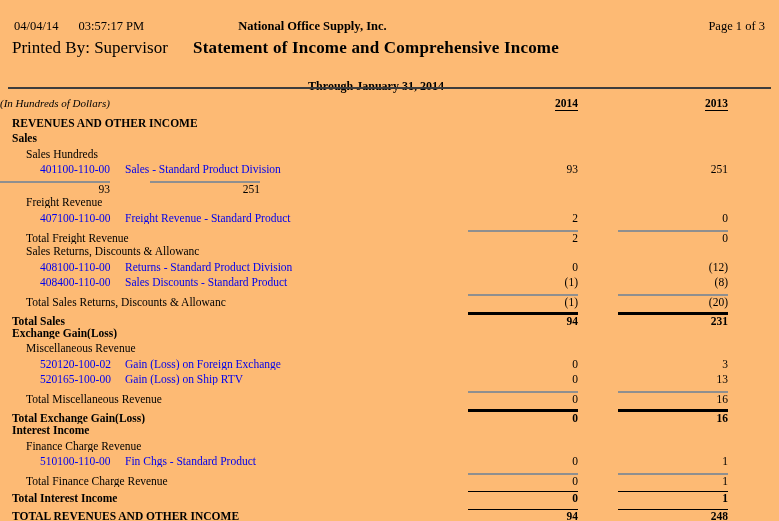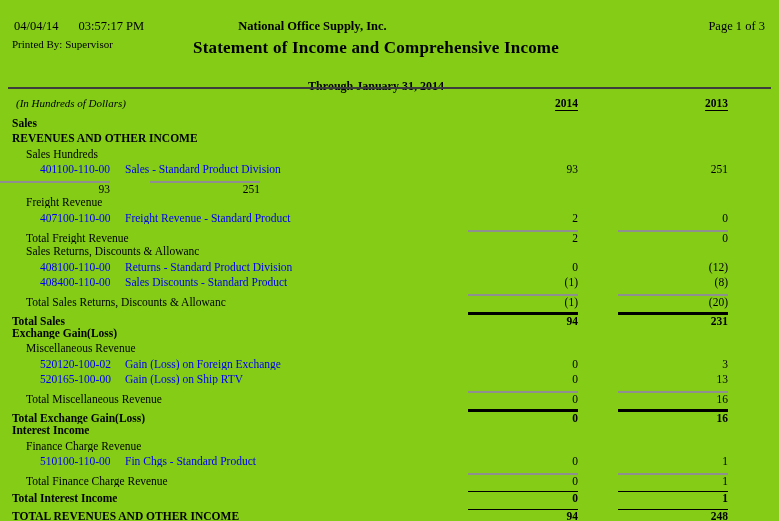--- a/index.html
+++ b/index.html
@@ -1,38 +1,38 @@
 <!DOCTYPE html>
 <html><head>
 <meta charset="utf-8">
 <style>
   html,body { margin:0; padding:0; background:#fff; }
   .page {
-    position:relative; width:779px; height:521px; background:#84cc16;
+    position:relative; width:779px; height:521px; background:#fdba74;
     font-family:"Liberation Serif", serif; color:#000; overflow:hidden;
   }
   
   .hdr-date { position:absolute; top:19px; left:14px; font-size:12.5px; white-space:nowrap; }
   .hdr-date .time { margin-left:20px; }
-  .hdr-printed { position:absolute; top:38px; left:12px; font-size:11px; white-space:nowrap; }
+  .hdr-printed { position:absolute; top:38px; left:12px; font-size:17px; white-space:nowrap; }
   .hdr-company { position:absolute; top:19px; left:0; width:625px; text-align:center; font-weight:bold; font-size:12.5px; }
   .hdr-page { position:absolute; top:19px; right:14px; font-size:12.5px; }
   .hdr-title { position:absolute; top:38px; left:0; width:752px; text-align:center; font-weight:bold; font-size:17px; letter-spacing:0.2px; }
   .hdr-sub { position:absolute; top:79px; left:0; width:752px; text-align:center; font-weight:bold; font-size:12px; }
   .top-rule { position:absolute; top:87px; left:8px; right:8px; border-top:2px solid #3d3d3d; }
 
   
   .table { position:absolute; top:97px; left:0; right:0; }
   .row { display:flex; align-items:baseline; height:15.4px; font-size:11.5px; }
   .row .label { flex:1 1 auto; white-space:nowrap; overflow:hidden; }
   .val { flex:0 0 110px; width:110px; text-align:right; }
   .val.v2 { margin-left:40px; margin-right:51px; }
 
   .colhead { height:17px; margin-bottom:3px; }
-  .colhead .note { padding-left:16px; font-style:italic; font-size:11px; }
+  .colhead .note { padding-left:0; font-style:italic; font-size:11px; }
   .year { font-weight:bold; border-bottom:1.5px solid #000; padding-bottom:0.5px; }
 
   .section .label { padding-left:12px; font-weight:bold; }
   .group .label, .group-total .label { padding-left:26px; }
   .account .label { padding-left:40px; color:#0000ee; }
   .acct { display:inline-block; width:85px; }
   .section-total, .grand-total { font-weight:bold; }
   .section-total .label, .grand-total .label { padding-left:12px; }
 
   .group-total, .section-total, .grand-total { margin-top:2.5px; }
@@ -57,26 +57,26 @@
   <div class="top-rule"></div>
 
   <div class="table">
     <div class="row colhead">
       <div class="label note">(In Hundreds of Dollars)</div>
       <div class="val v1"><span class="year">2014</span></div>
       <div class="val v2"><span class="year">2013</span></div>
     </div>
     <div id="rows">
         <div class="row section">
-          <div class="label">Sales</div>
+          <div class="label">REVENUES AND OTHER INCOME</div>
           <div class="val v1"></div>
           <div class="val v2"></div>
         </div>
         <div class="row section">
-          <div class="label">REVENUES AND OTHER INCOME</div>
+          <div class="label">Sales</div>
           <div class="val v1"></div>
           <div class="val v2"></div>
         </div>
         <div class="row group">
           <div class="label">Sales Hundreds</div>
           <div class="val v1"></div>
           <div class="val v2"></div>
         </div>
         <div class="row account">
           <div class="label"><span class="acct">401100-110-00</span><span>Sales - Standard Product Division</span></div>

